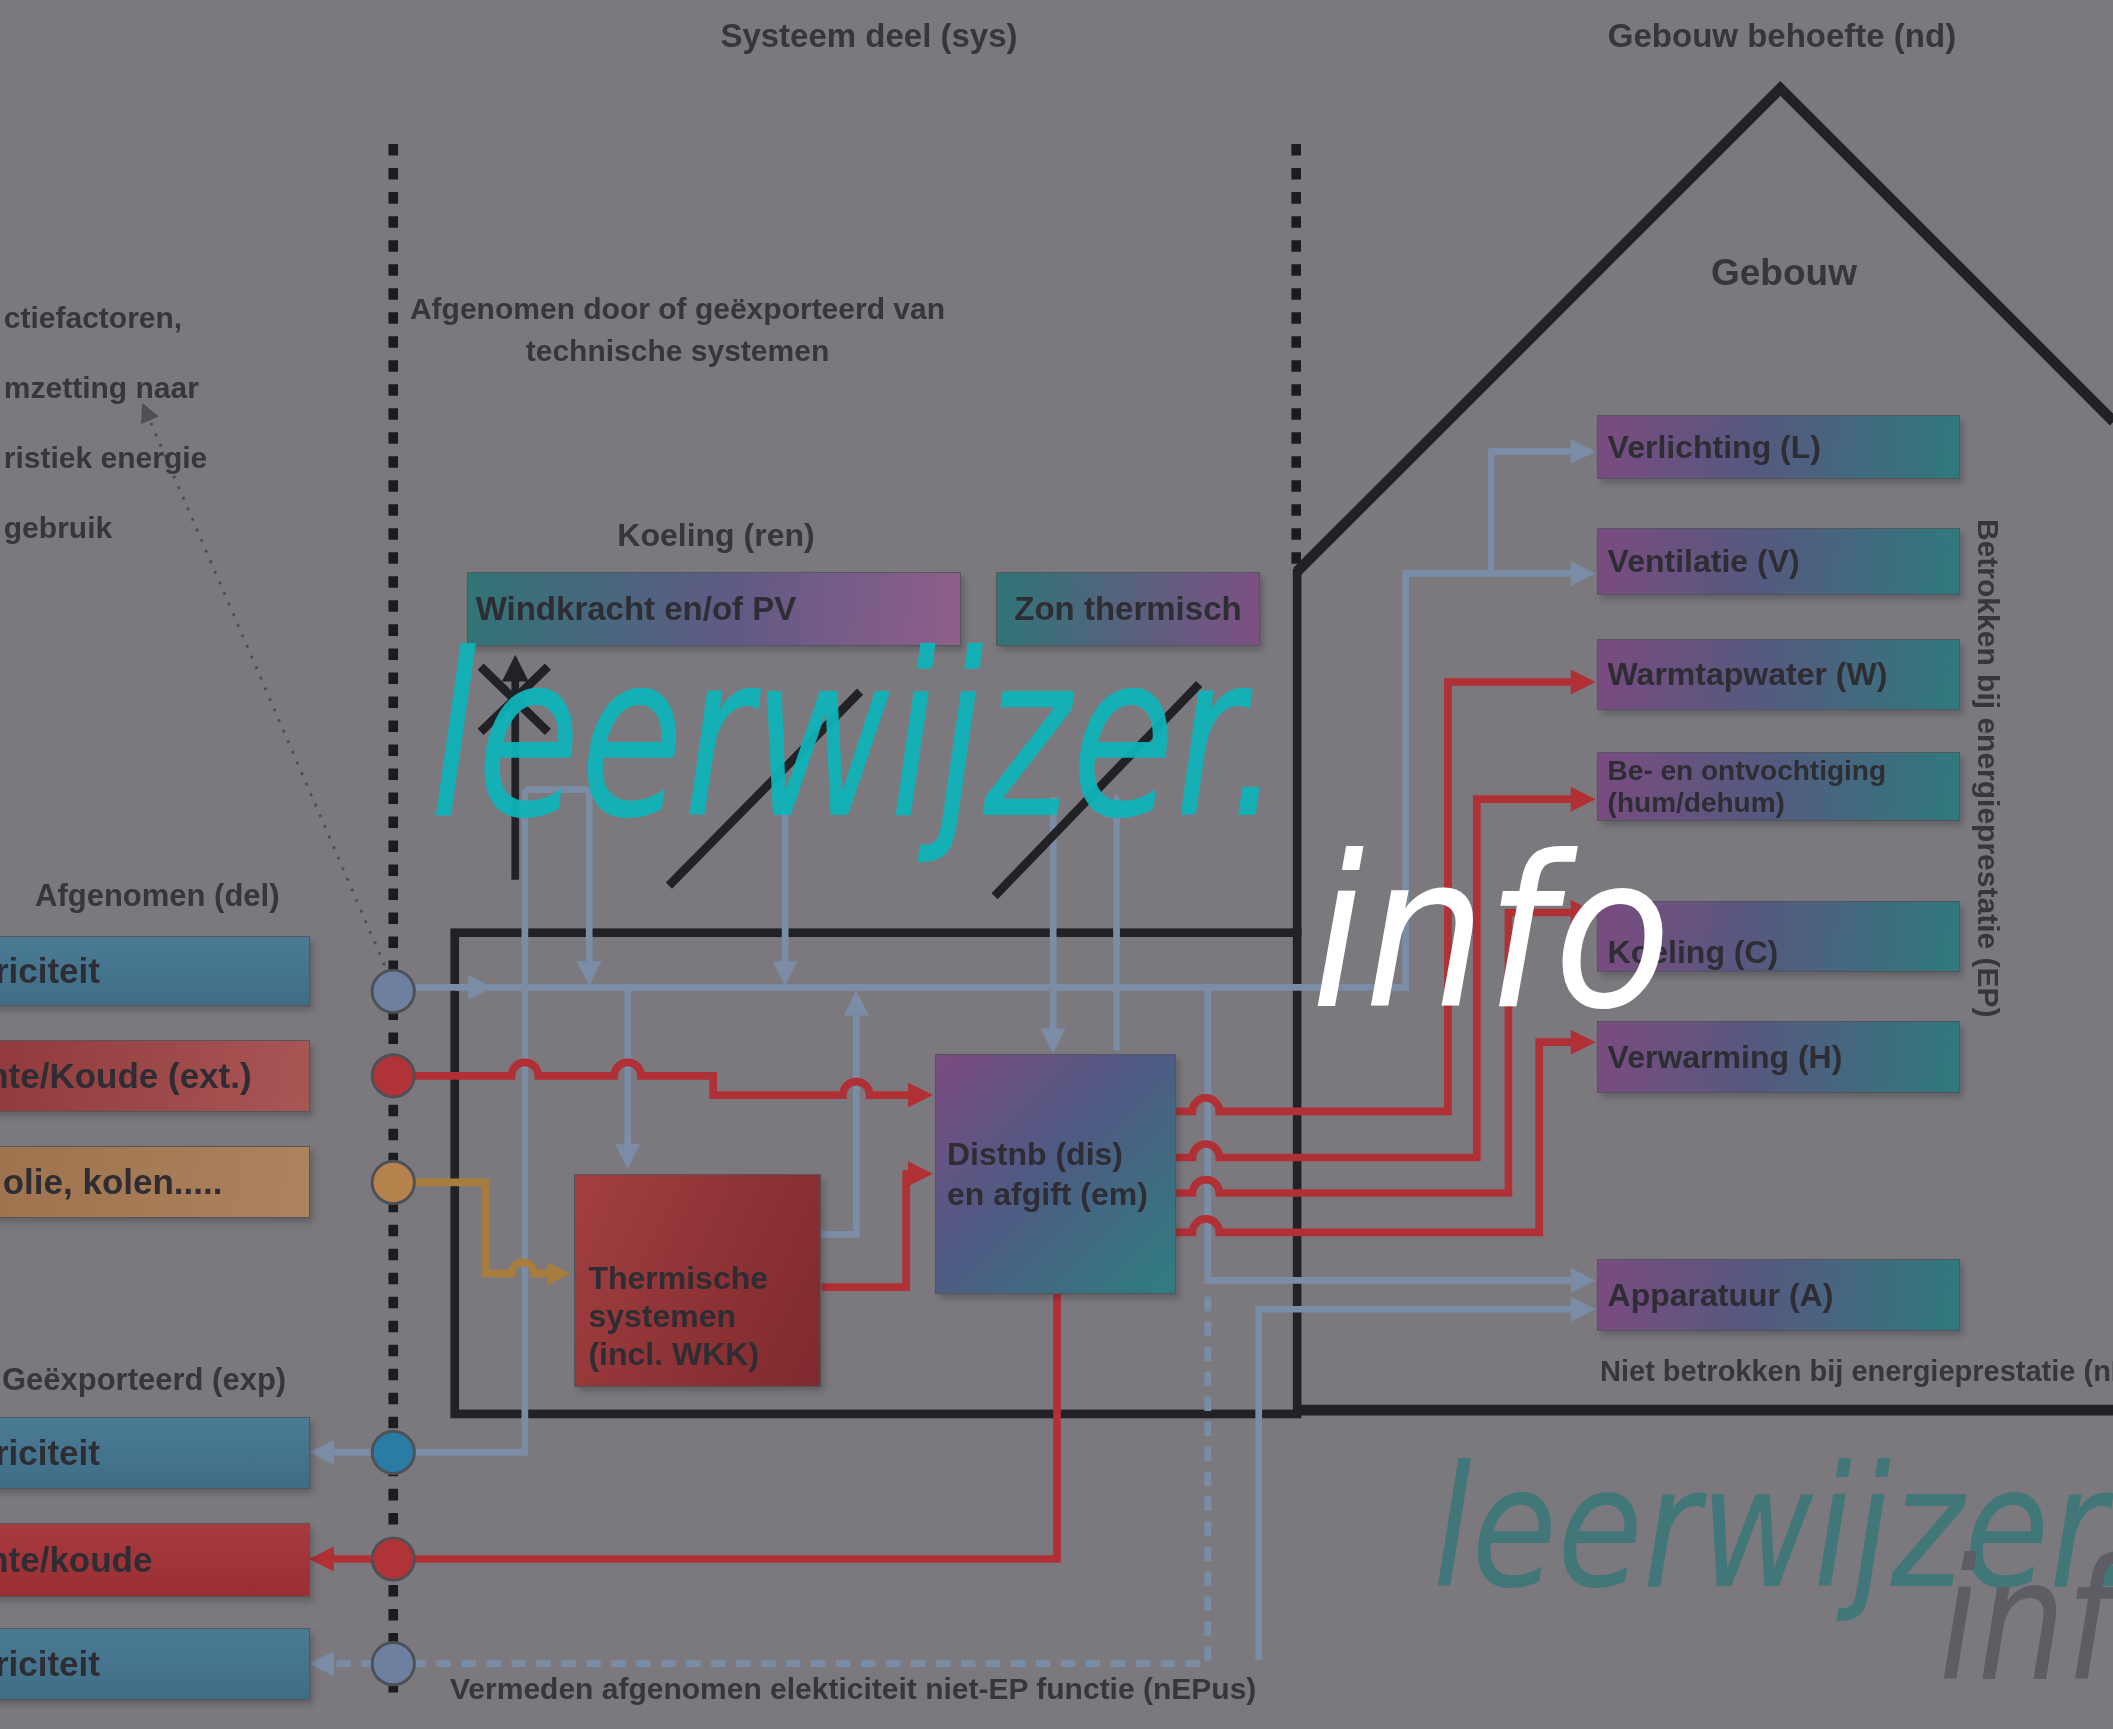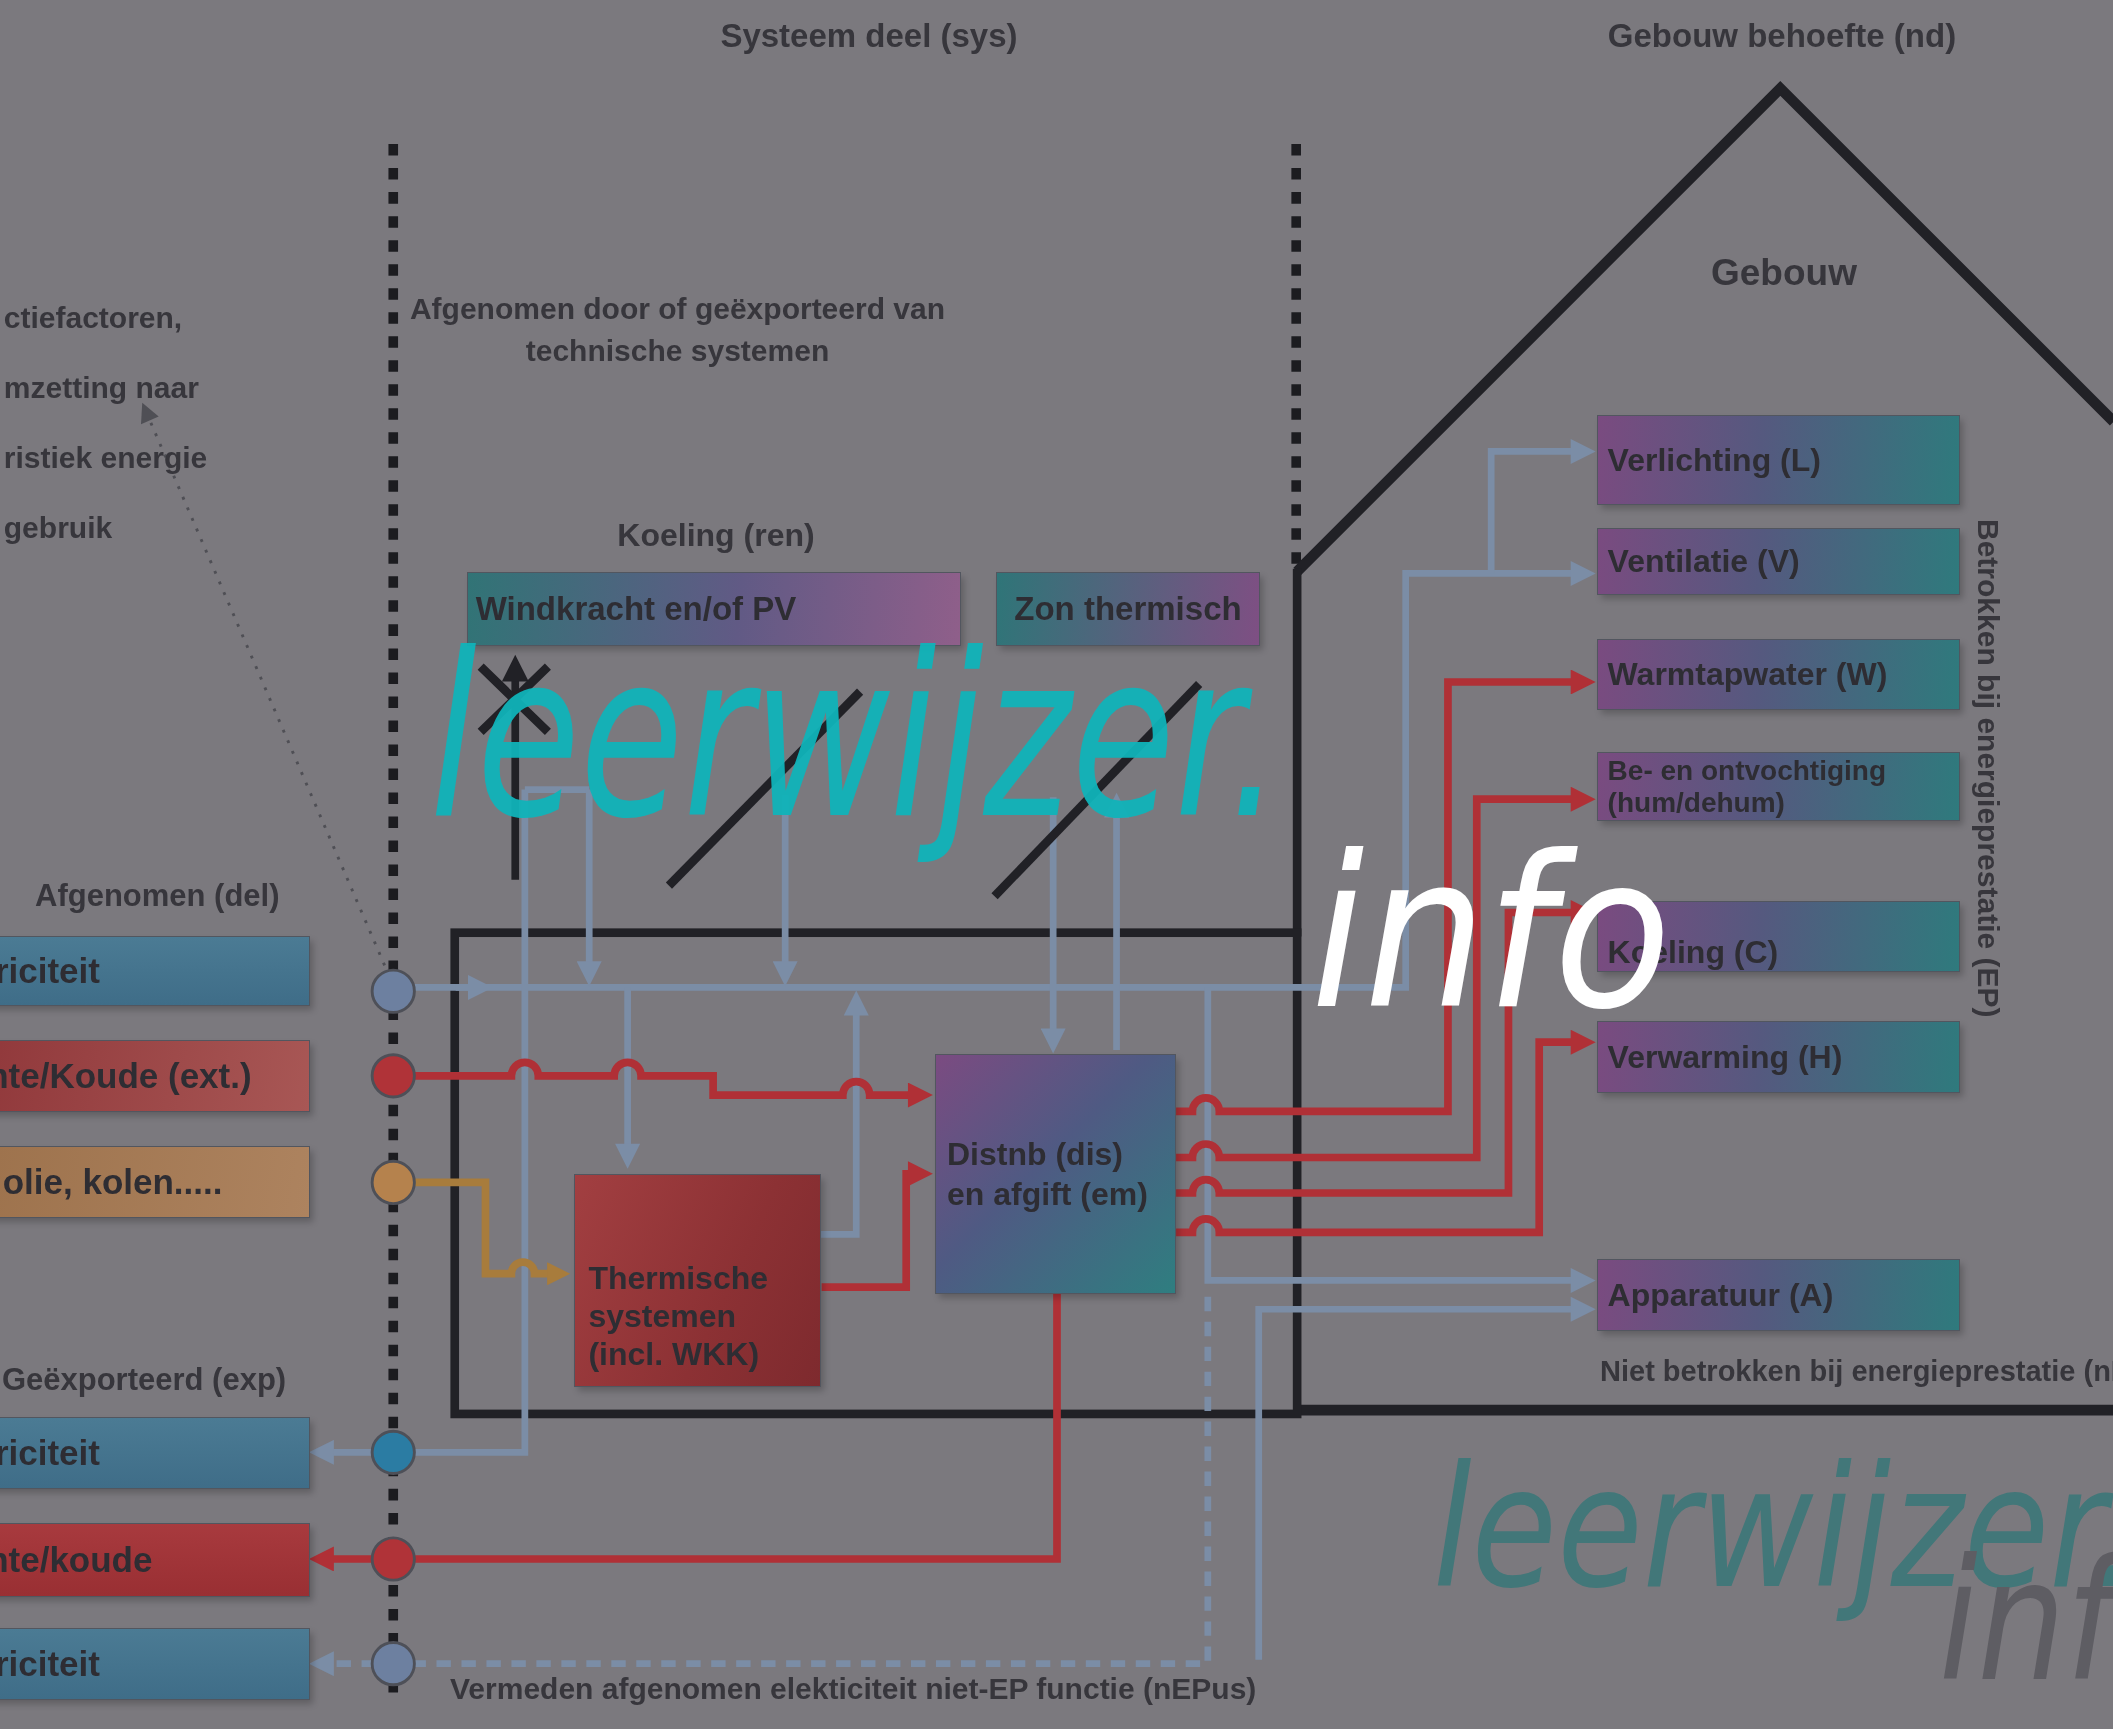--- a/index.html
+++ b/index.html
@@ -152,21 +152,21 @@
   <div class="box lbox lblue" style="top:1628px;height:72px;">
       <span>ktriciteit</span>
     </div>
 
   <div class="box" style="left:574px;top:1174px;width:247px;height:213px;font-size:32px;line-height:38px;padding-left:13.4px;white-space:pre-line;align-items:flex-end;padding-bottom:13.4px;background:linear-gradient(115deg,#a23f41 0%,#8c3134 60%,#7e2a2e 100%);"><span>Thermische
 systemen
 (incl. WKK)</span></div>
   <div class="box" style="left:935px;top:1054px;width:241px;height:240px;font-size:32px;line-height:40px;padding-left:11px;white-space:pre-line;background:linear-gradient(135deg,#7b4b81 0%,#4f5a83 45%,#2f7e80 100%);"><span>Distnb (dis)
 en afgift (em)</span></div>
 
-  <div class="box rbox" style="top:415px;height:90px;">
+  <div class="box rbox" style="top:415px;height:64px;">
       <span>Verlichting (L)</span>
     </div>
   <div class="box rbox" style="top:528px;height:67px;">
       <span>Ventilatie (V)</span>
     </div>
   <div class="box rbox" style="top:639px;height:71px;">
       <span>Warmtapwater (W)</span>
     </div>
   <div class="box rbox" style="top:752px;height:69px;font-size:28px;line-height:32px;white-space:pre-line;"><span>Be- en ontvochtiging
 (hum/dehum)</span></div>

